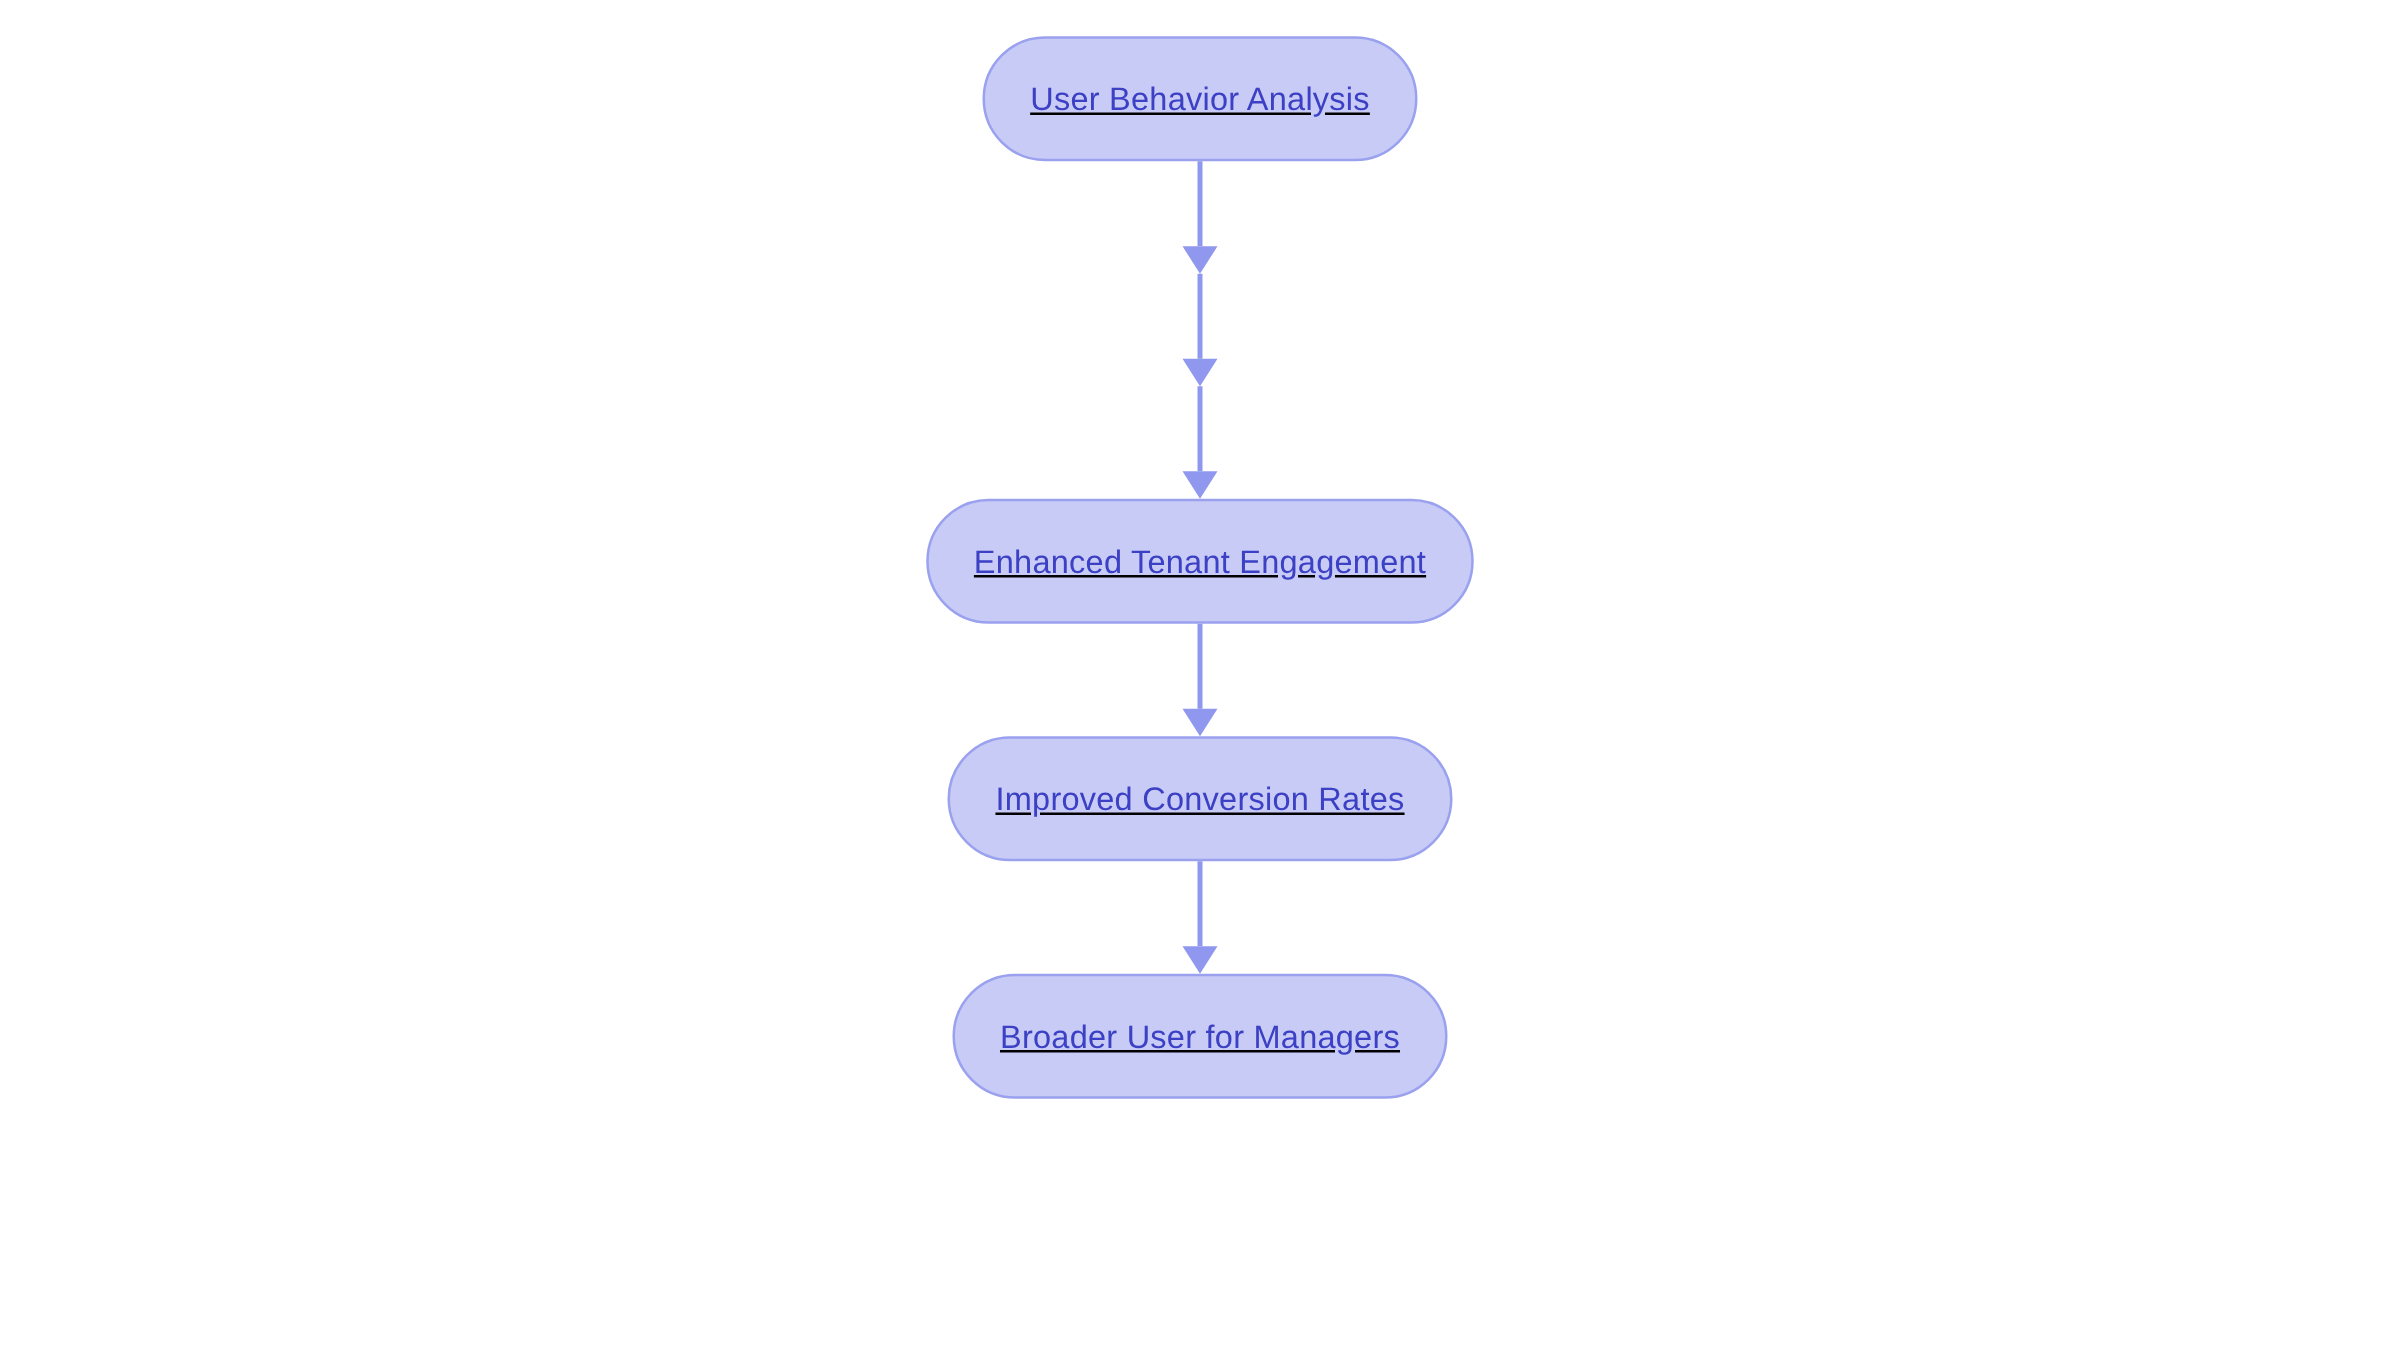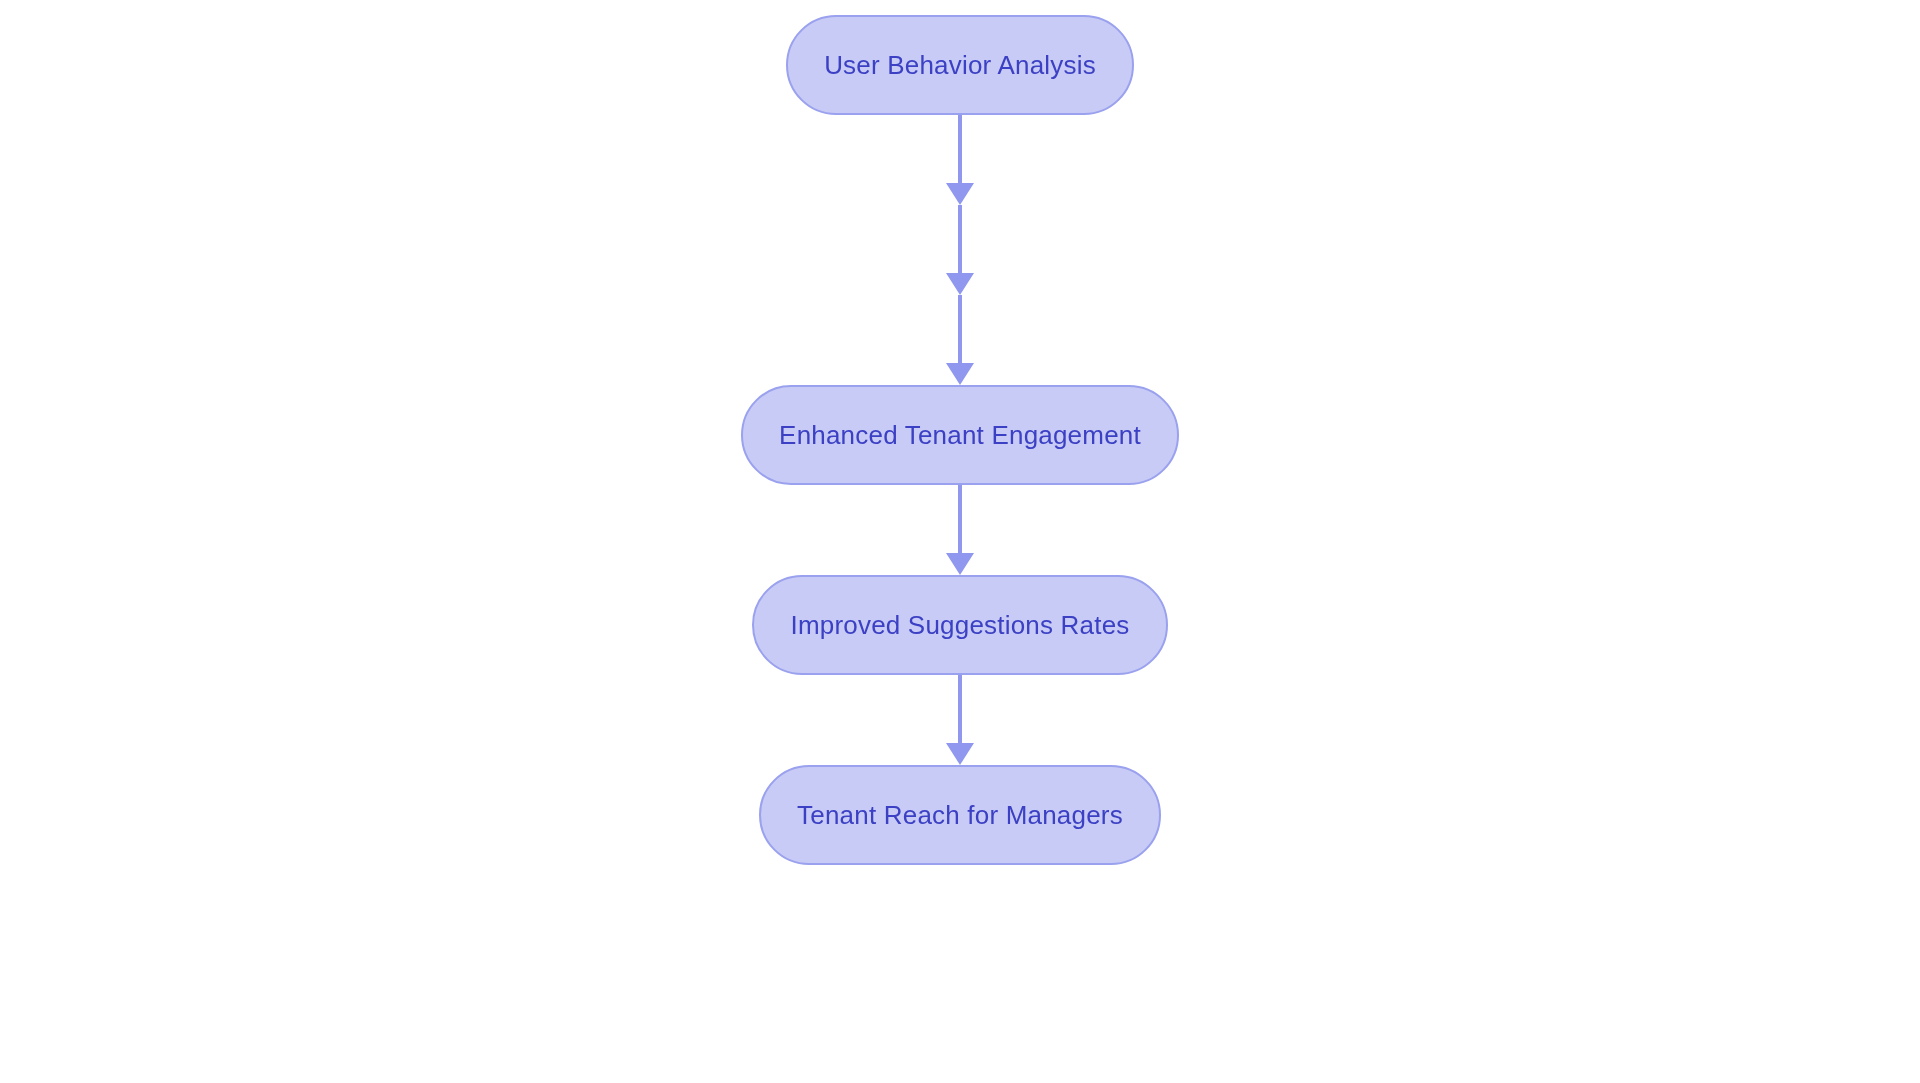--- a/index.html
+++ b/index.html
@@ -17,21 +17,22 @@
     overflow: hidden;
     font-family: "Liberation Sans", sans-serif;
   }
   .canvas {
     position: relative;
     width: 1920px;
     height: 1083px;
     display: flex;
     flex-direction: column;
     align-items: center;
-    padding-top: 15px;
+    padding-top: 29px;
+    text-decoration: underline;
   }
   .node {
     height: 100px;
     min-width: 330px;
     padding: 0 36px;
     border-radius: 50px;
     background: var(--node-fill);
     border: 2px solid var(--node-border);
     display: flex;
     align-items: center;
@@ -94,25 +95,25 @@
   <div class="node">
     <span>Enhanced Tenant Engagement</span>
   </div>
 
   <div class="arrow">
     <div class="stem"></div>
     <div class="head"></div>
   </div>
 
   <div class="node">
-    <span>Improved Suggestions Rates</span>
+    <span>Improved Conversion Rates</span>
   </div>
 
   <div class="arrow">
     <div class="stem"></div>
     <div class="head"></div>
   </div>
 
   <div class="node">
-    <span>Tenant Reach for Managers</span>
+    <span>Broader User for Managers</span>
   </div>
 
 </div>
 
 </body></html>

